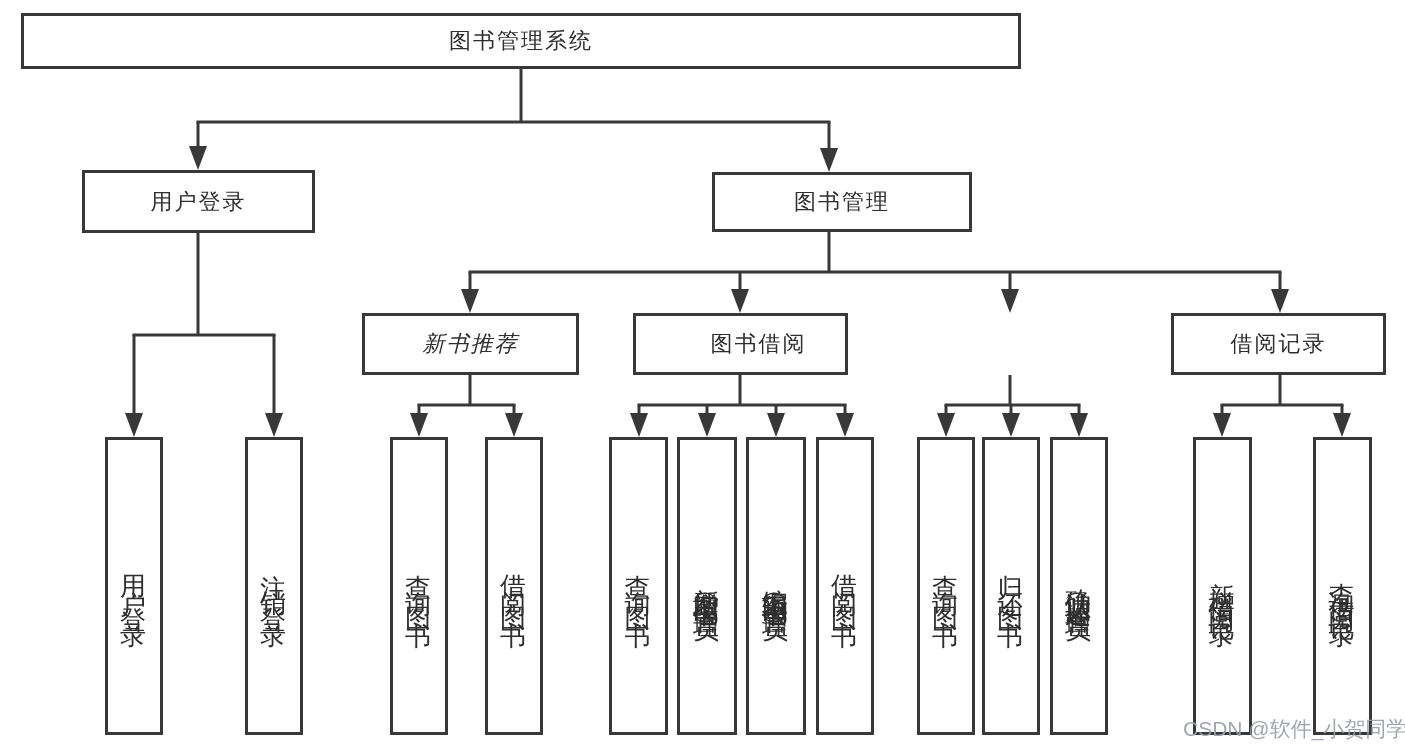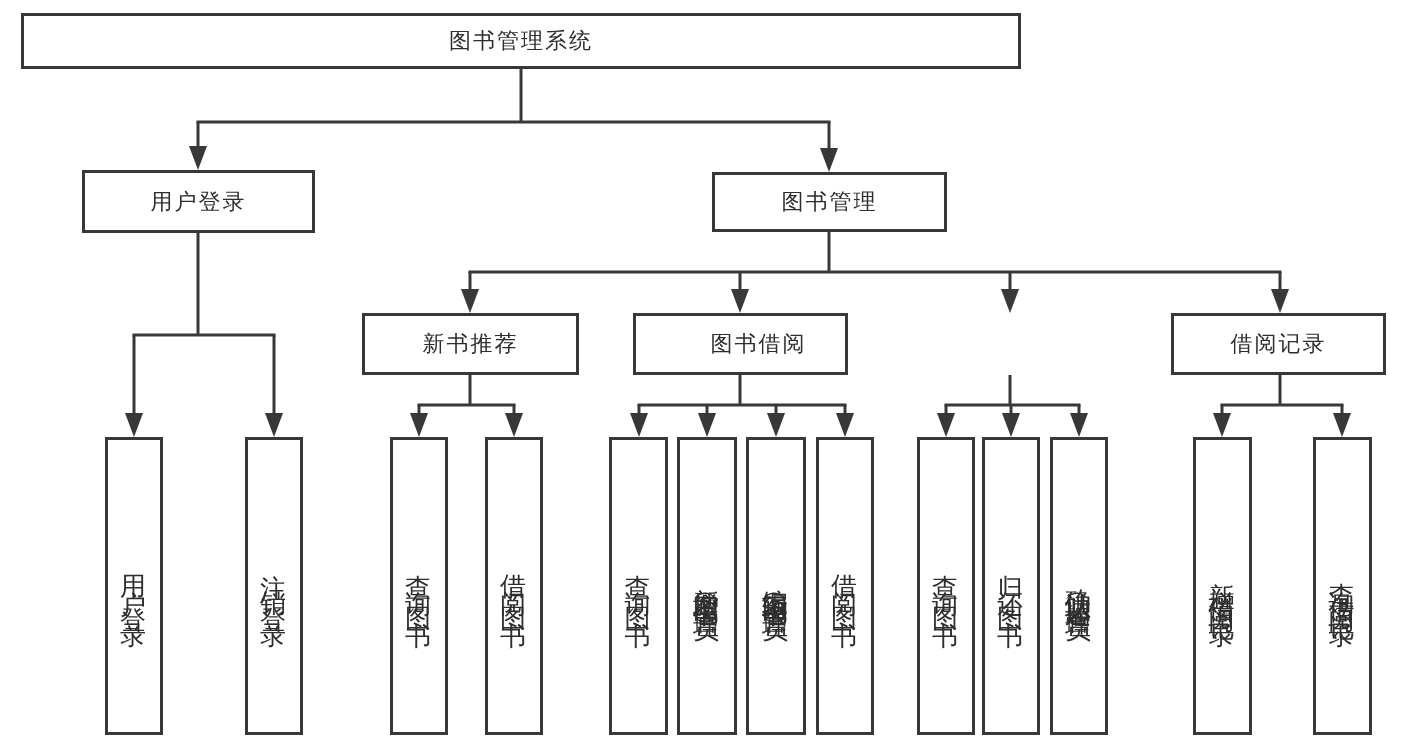--- a/index.html
+++ b/index.html
@@ -88,25 +88,25 @@
       <polygon points="1333,413 1351,413 1342,437" fill="#383838"></polygon>
     </svg>
 
   <div class="node" style="left:21px;top:13px;width:1000px;height:56px;">
     <span>图书管理系统</span>
   </div>
 
   <div class="node" style="left:82px;top:170px;width:233px;height:63px;">
     <span>用户登录</span>
   </div>
-  <div class="node" style="left:712px;top:172px;width:235px;height:60px;">
+  <div class="node" style="left:712px;top:172px;width:260px;height:60px;">
     <span>图书管理</span>
   </div>
 
-  <div class="node" style="left:362px;top:313px;width:217px;height:62px;">
+  <div class="node" style="left:362px;top:313px;width:217px;height:62px;font-style:italic;">
     <span>新书推荐</span>
   </div>
   <div class="node" style="left:633px;top:313px;width:215px;height:62px;padding-left:36px;">
     <span>图书借阅</span>
   </div>
   <div class="node" style="left:1171px;top:313px;width:215px;height:62px;">
     <span>借阅记录</span>
   </div>
 
   <div class="node leaf len4" style="left:105px;top:437px;width:58px;height:298px;">
@@ -146,13 +146,14 @@
     <span>确认归还（管理员）</span>
   </div>
 
   <div class="node leaf len6" style="left:1193px;top:437px;width:59px;height:298px;">
     <span>新增借阅记录</span>
   </div>
   <div class="node leaf len6" style="left:1313px;top:437px;width:59px;height:298px;">
     <span>查询借阅记录</span>
   </div>
 
+  <div class="watermark">CSDN @软件_小贺同学</div>
 </div>
 
 </body></html>

